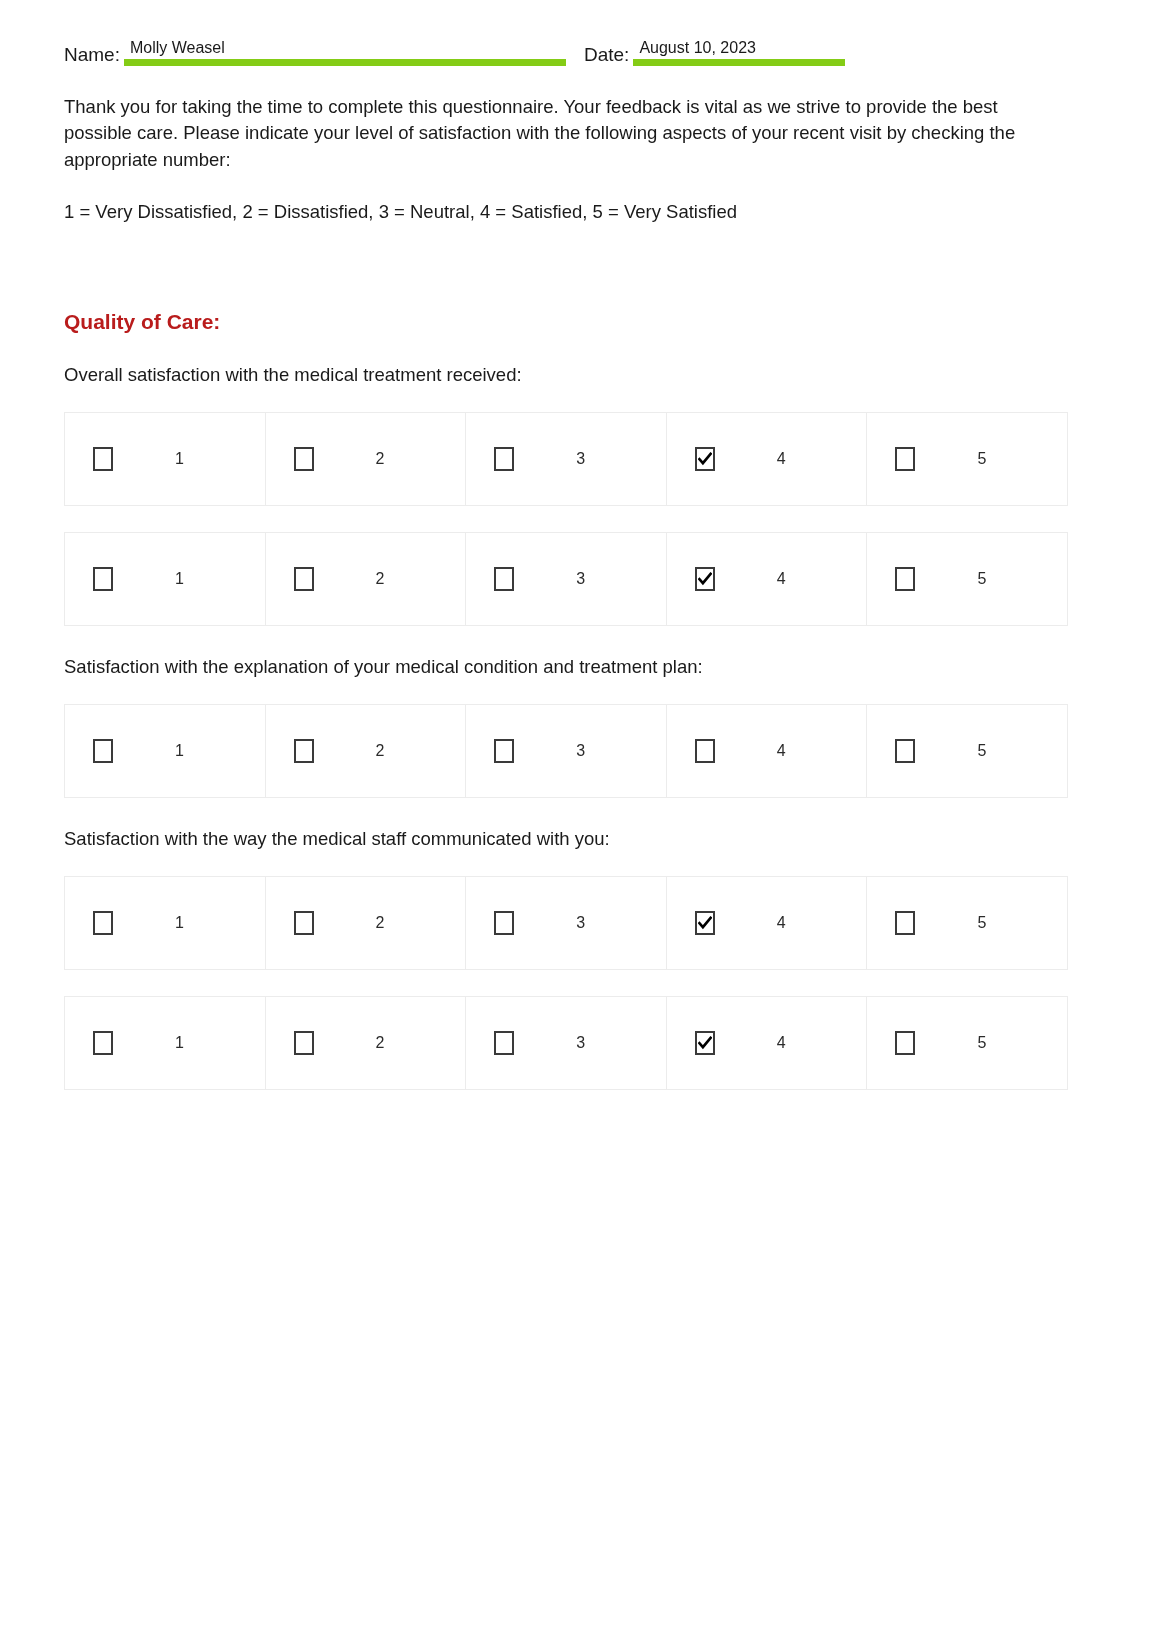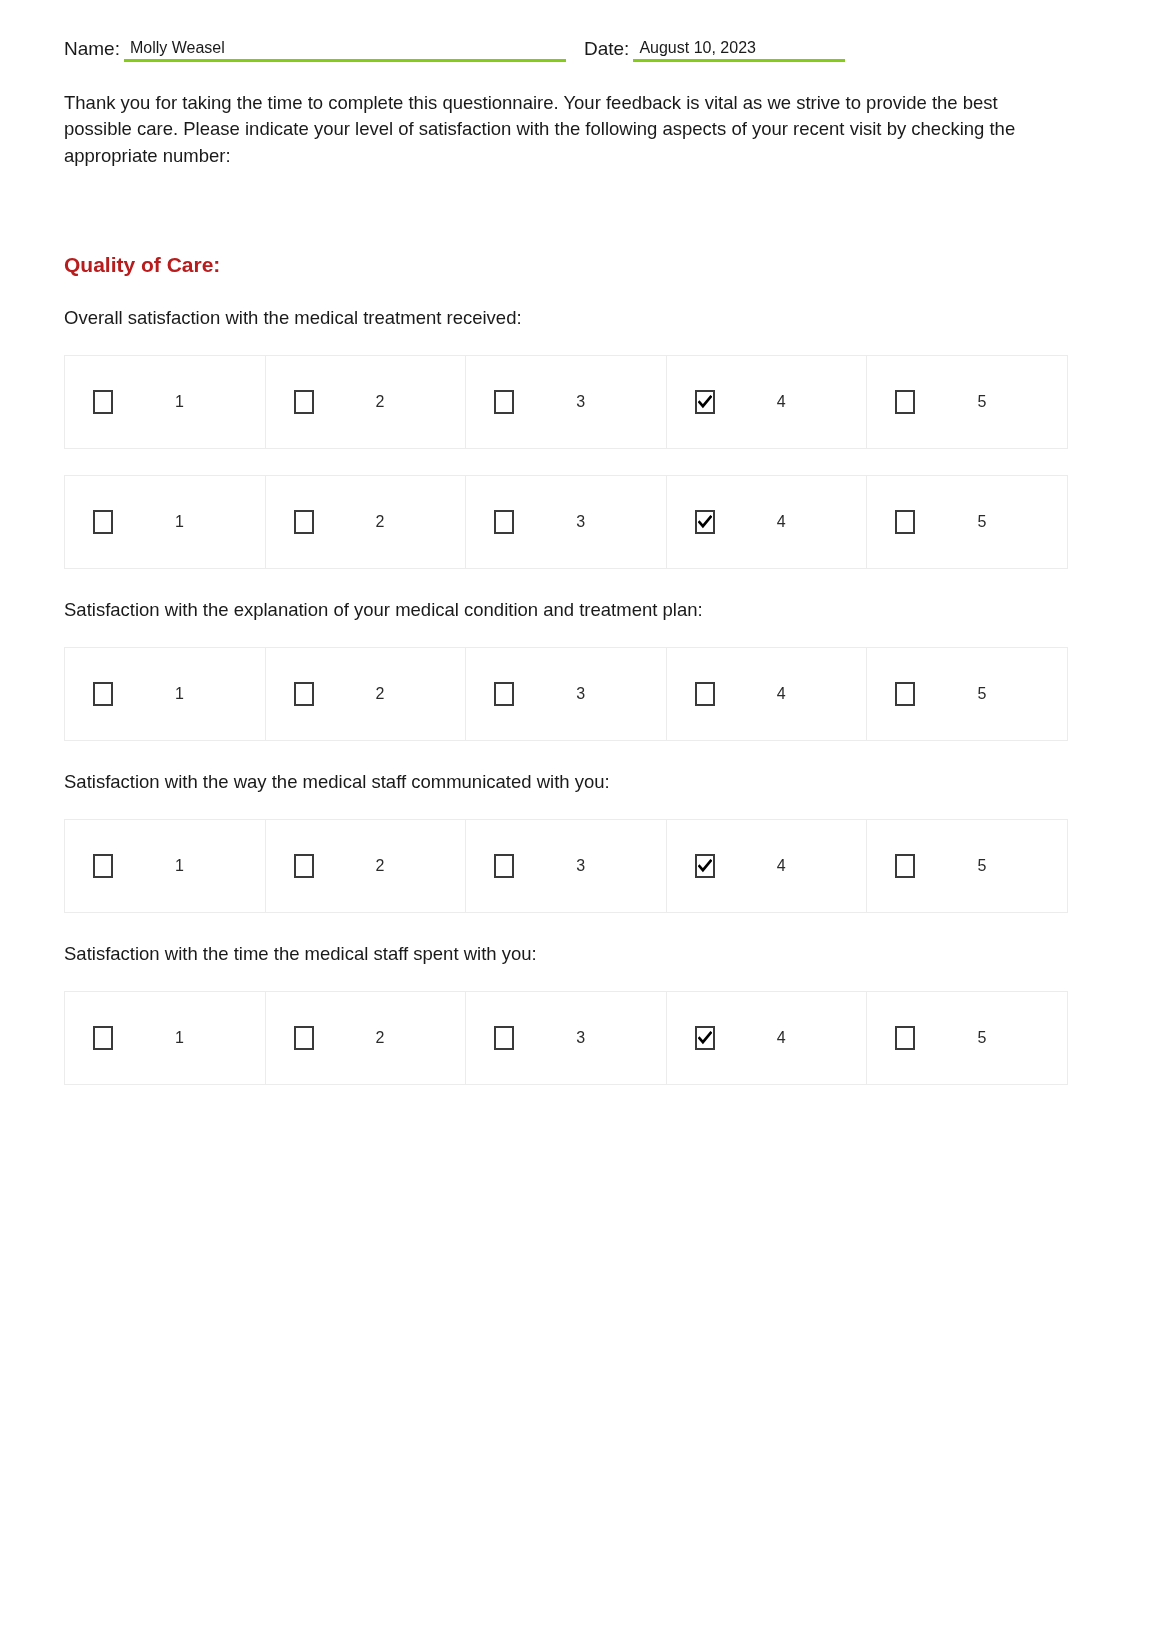--- a/index.html
+++ b/index.html
@@ -26,32 +26,32 @@
     text-align: center;
     font-size: 40px;
     font-weight: bold;
     letter-spacing: -0.3px;
     margin: 0;
     padding-top: 46px;
     color: #000000;
   }
   .idline {
     display: flex;
-    align-items: flex-start;
+    align-items: flex-end;
     margin-top: 38px;
     font-size: 19px;
     color: #1a1a1a;
   }
   .idline .lbl {
     font-size: 19px;
     white-space: nowrap;
     padding-right: 4px;
   }
   .fill {
-    border-bottom: 3px solid #84cc16;
+    border-bottom: 7px solid #84cc16;
     font-size: 16px;
     padding: 0 6px 1px 6px;
     color: #1a1a1a;
     line-height: 1.25;
   }
   .fill-name { width: 430px; }
   .fill-date { width: 200px; }
   .gap-name { width: 18px; }
   .intro {
     margin-top: 28px;
@@ -132,20 +132,21 @@
   <div class="idline">
     <span class="lbl">Name:</span>
     <span class="fill fill-name">Molly Weasel</span>
     <span class="gap-name"></span>
     <span class="lbl">Date:</span>
     <span class="fill fill-date">August 10, 2023</span>
   </div>
 
   <p class="intro">Thank you for taking the time to complete this questionnaire. Your feedback is vital as we strive to provide the best possible care. Please indicate your level of satisfaction with the following aspects of your recent visit by checking the appropriate number:</p>
 
+  <p class="scale-line">1 = Very Dissatisfied, 2 = Dissatisfied, 3 = Neutral, 4 = Satisfied, 5 = Very Satisfied</p>
 
   <div id="sections-root">
       <div class="section-block">
         <h2 class="section-title">Quality of Care:</h2>
         <div class="question">Overall satisfaction with the medical treatment received:</div>
         <table class="rating-table">
           <tbody>
             <tr>
               <td>
                 <div class="cell-inner">
@@ -365,21 +366,20 @@
                     <svg class="tick" viewBox="0 0 14 14">
                       <path d="M1.4 7.2 L4.9 11.2 L12.6 1.9" fill="none" stroke="#000000" stroke-width="2.6" stroke-linecap="square" stroke-linejoin="miter"></path>
                     </svg>
                   </span>
                   <span class="opt-num">5</span>
                 </div>
               </td>
             </tr>
           </tbody>
         </table>
-        <div class="question">Satisfaction with the time the medical staff spent with you:</div>
         <table class="rating-table">
           <tbody>
             <tr>
               <td>
                 <div class="cell-inner">
                   <span class="cbox unchecked">
                     <svg class="tick" viewBox="0 0 14 14">
                       <path d="M1.4 7.2 L4.9 11.2 L12.6 1.9" fill="none" stroke="#000000" stroke-width="2.6" stroke-linecap="square" stroke-linejoin="miter"></path>
                     </svg>
                   </span>

